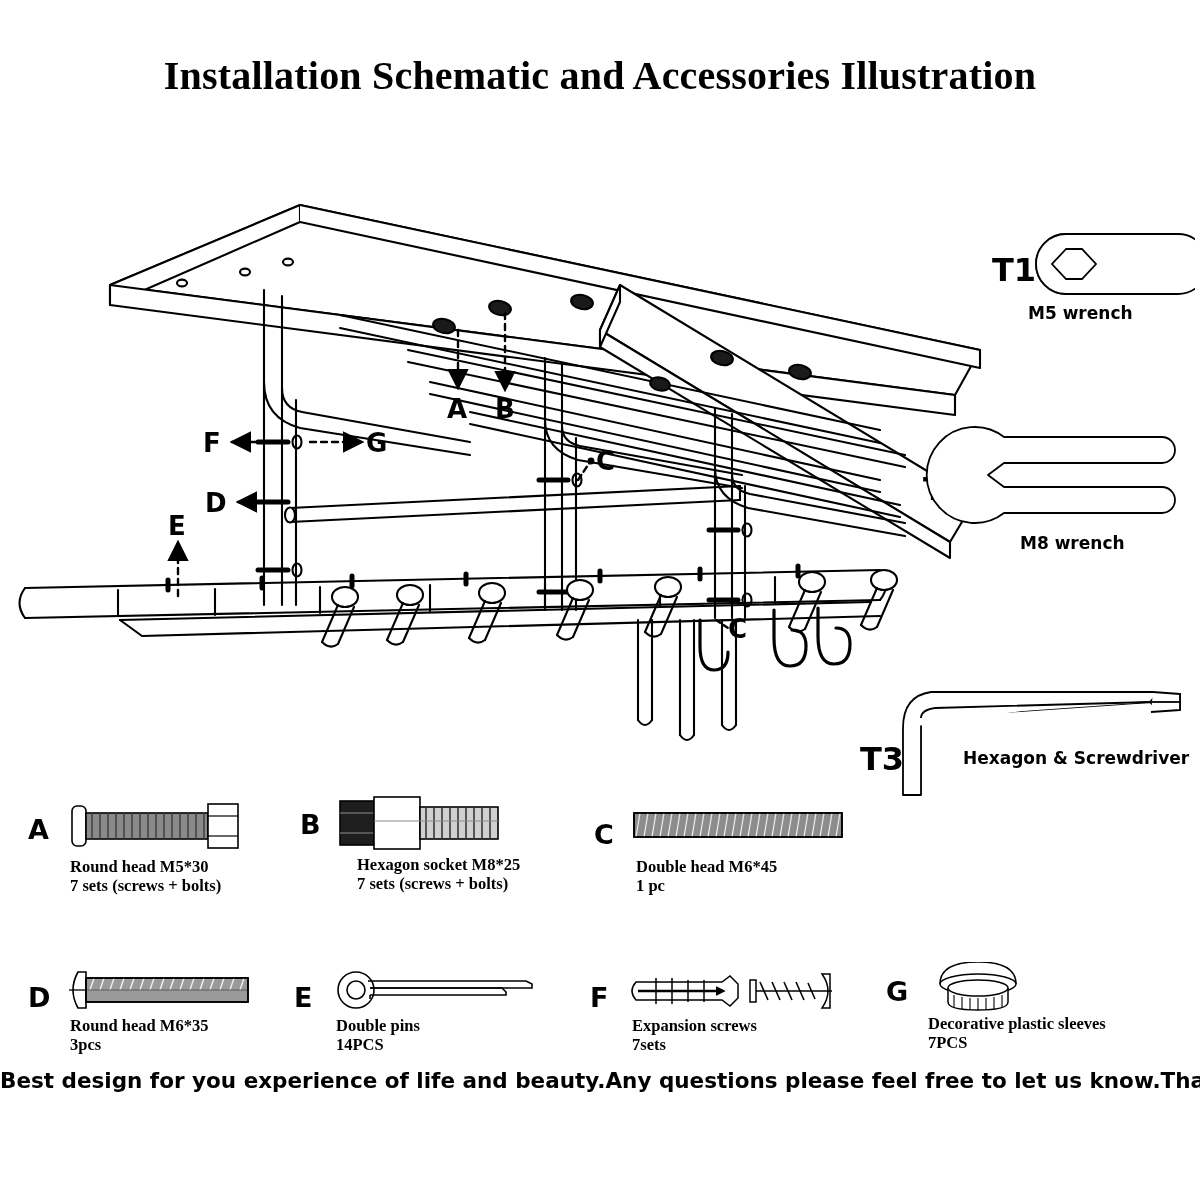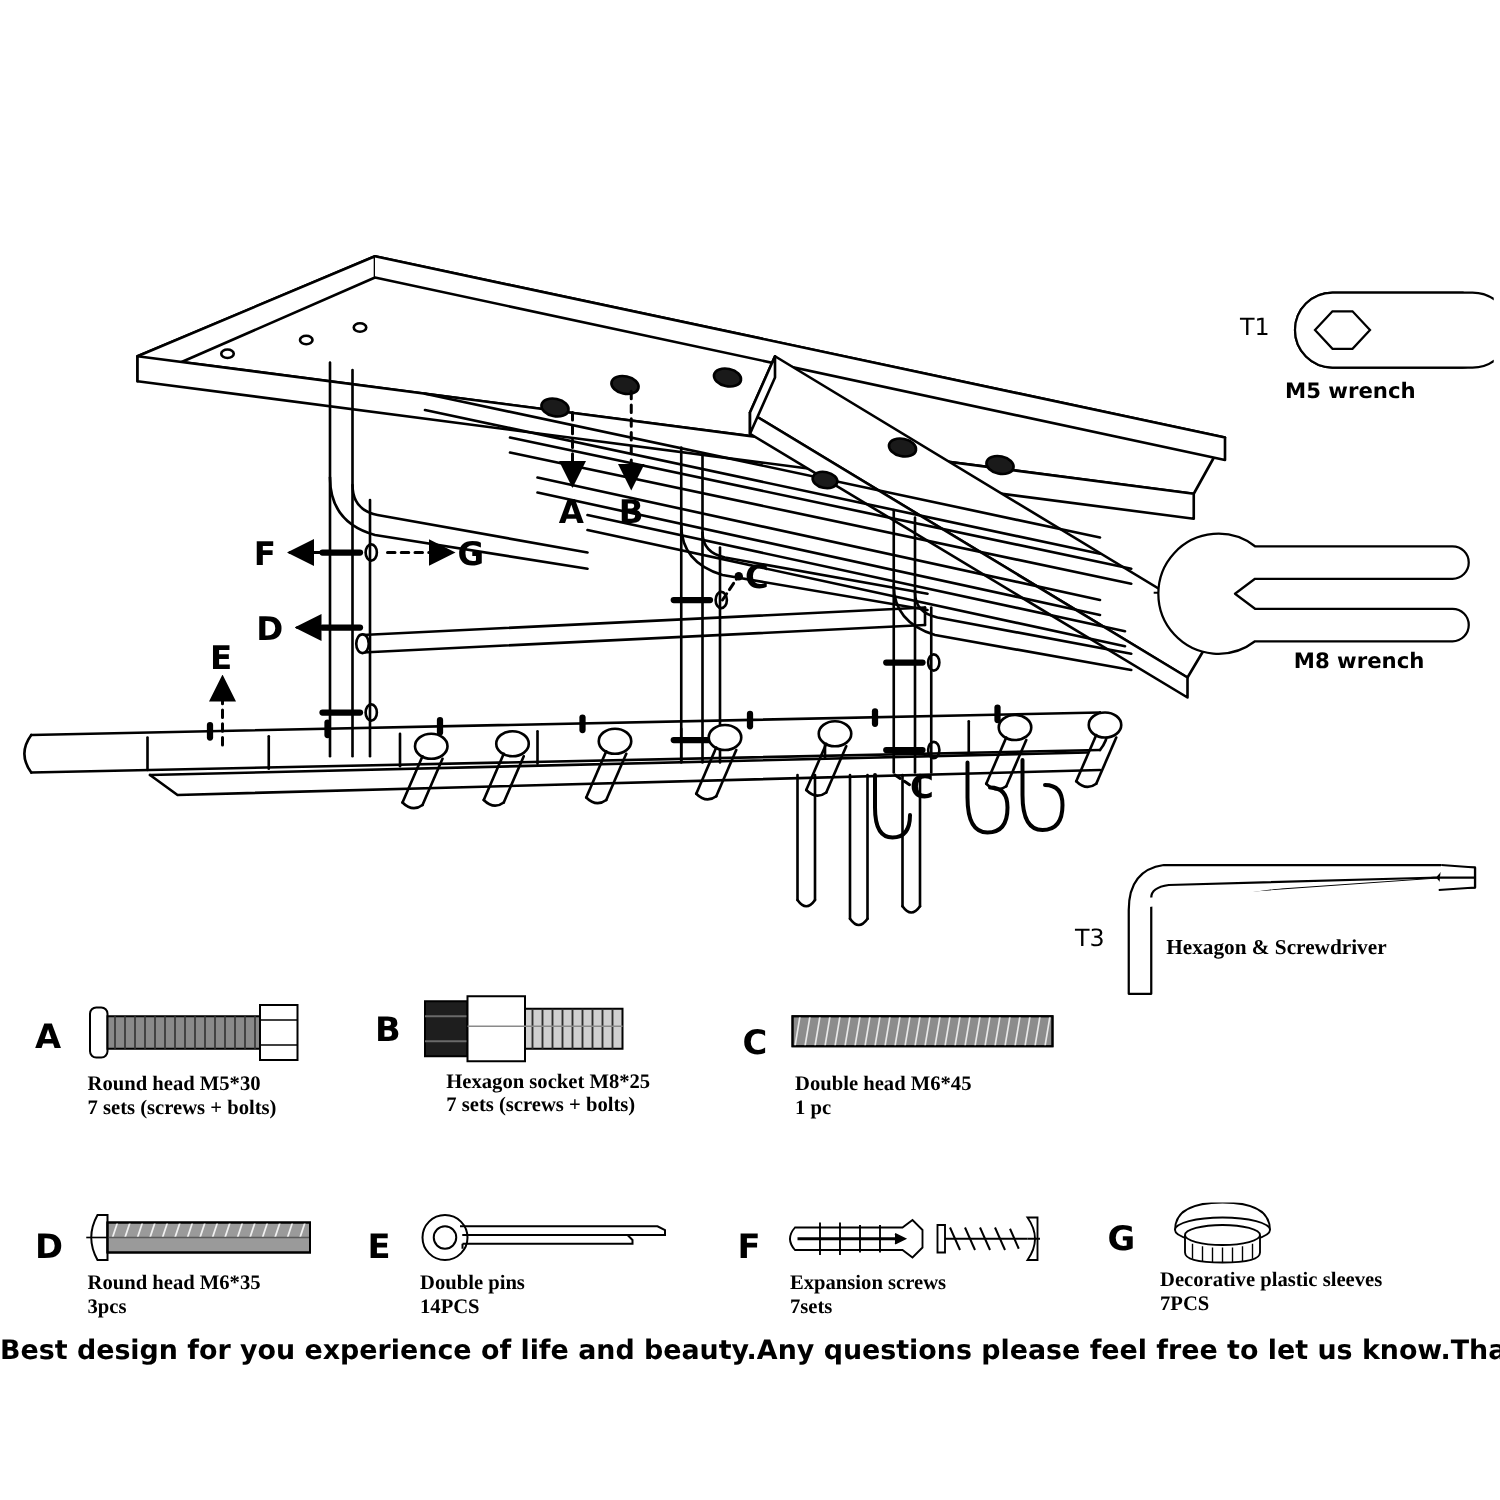--- a/index.html
+++ b/index.html
@@ -25,43 +25,43 @@
   }
 
   
   .schematic{position:absolute;left:0;top:150px;width:1200px;height:640px;}
   .schematic svg{display:block;}
 
   
   .tool{position:absolute;}
   .tool .tcode{
     position:absolute;
-    font-weight:normal;font-size:19px;
+    font-weight:bold;font-size:32px;
     font-family:"DejaVu Sans", sans-serif;
   }
   .tool .tcap{
     position:absolute;
     font-weight:bold;font-size:17px;
     font-family:"DejaVu Sans", sans-serif;
     white-space:nowrap;
   }
 
   #tool-t1{left:960px;top:215px;width:240px;height:115px;}
   #tool-t1 .tcode{left:32px;top:36px;}
   #tool-t1 .tcap{left:68px;top:88px;}
   #tool-t1 svg{position:absolute;left:70px;top:14px;}
 
   #tool-t2{left:890px;top:415px;width:310px;height:155px;}
   #tool-t2 .tcode{left:4px;top:55px;margin-left:29px;}
-  #tool-t2 .tcap{left:130px;top:104px;margin-left:15px;}
+  #tool-t2 .tcap{left:130px;top:118px;}
   #tool-t2 svg{position:absolute;left:22px;top:0px;}
 
   #tool-t3{left:855px;top:660px;width:345px;height:160px;}
   #tool-t3 .tcode{left:5px;top:80px;}
-  #tool-t3 .tcap{left:78px;top:88px;font-family:Liberation Serif, serif;}
+  #tool-t3 .tcap{left:108px;top:88px;}
   #tool-t3 svg{position:absolute;left:40px;top:10px;}
 
   
   .part{position:absolute;}
   .part .pcode{
     position:absolute;left:0;top:14px;
     font-weight:bold;font-size:27px;
     font-family:"DejaVu Sans", sans-serif;
   }
   .part .pgfx{position:absolute;left:36px;top:0px;}
@@ -101,20 +101,21 @@
   .cap-lab{
     font-weight:bold;
     font-family:"DejaVu Sans", sans-serif;
   }
 </style>
 </head>
 <body>
 
 <div id="page">
 
+  <div class="title">Installation Schematic and Accessories Illustration</div>
 
   <div class="schematic">
     <svg width="1200" height="640" viewBox="0 0 1200 640" xmlns="http://www.w3.org/2000/svg">
       <defs>
         <marker id="arrH" markerWidth="9" markerHeight="9" refX="8" refY="4.5" orient="auto">
           <path d="M0,0 L9,4.5 L0,9 z" fill="#000"></path>
         </marker>
         <marker id="dot" markerWidth="6" markerHeight="6" refX="3" refY="3">
           <circle cx="3" cy="3" r="2.6" fill="#000"></circle>
         </marker>

